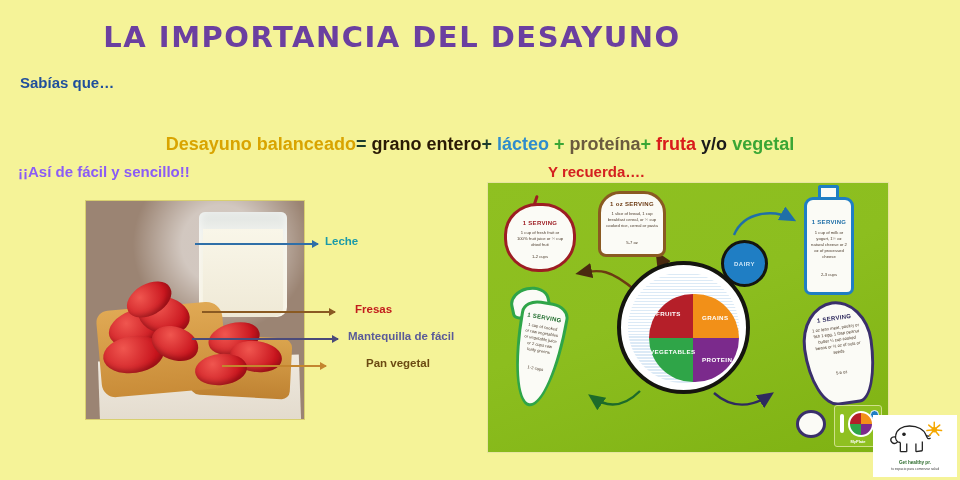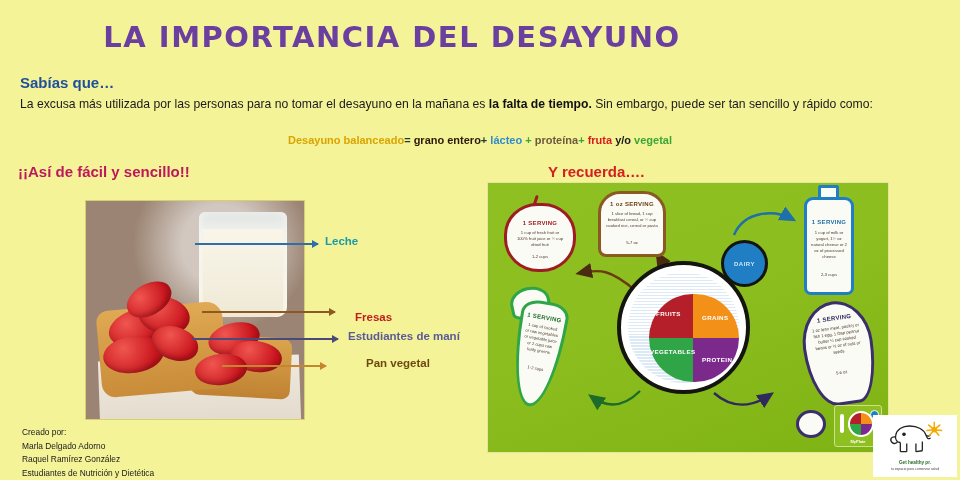--- a/index.html
+++ b/index.html
@@ -26,35 +26,35 @@
   }
   .para{
     position:absolute;left:20px;top:95px;width:925px;
     font-size:12.2px;color:#1a1a1a;line-height:1.55;
   }
   .para b{font-weight:bold;color:#111;}
 
   
   .formula{
     position:absolute;left:0;top:134px;width:960px;text-align:center;
-    font-size:11px;font-weight:bold;
+    font-size:18px;font-weight:bold;
   }
   .f-bal{color:#d9a400;}
   .f-eq{color:#1b3c2e;}
   .f-grano{color:#2a1a05;}
   .f-lac{color:#2f8ccc;}
   .f-pro{color:#6b5a3e;}
   .f-fru{color:#d91b1b;}
   .f-yo{color:#1a1a1a;}
   .f-veg{color:#3aa635;}
 
   
   .h-left{
     position:absolute;left:18px;top:163px;
-    font-size:15px;font-weight:bold;color:#be185d;
+    font-size:15px;font-weight:bold;color:#8b5cf6;
   }
   .h-right{
     position:absolute;left:508px;top:163px;
     font-size:15px;font-weight:bold;color:#d42020;margin-left:40px;
   }
 
   
   .photo{
     position:absolute;left:85px;top:200px;width:218px;height:218px;
     border:1px solid #d8cf70;
@@ -220,23 +220,20 @@
   }
 </style>
 </head>
 <body>
 
 <div class="slide">
 
   <div class="title">LA IMPORTANCIA DEL DESAYUNO</div>
 
   <div class="sabias">Sabías que…</div>
-  <div class="para">
-    <span>La excusa más utilizada por las personas para no tomar el desayuno en la mañana es </span><b>la falta de tiempo.</b><span> Sin embargo,  puede ser tan sencillo  y rápido como:</span>
-  </div>
 
   <div class="formula">
     <span class="f-bal">Desayuno balanceado</span><span class="f-eq">=</span>
     <span class="f-grano">grano entero</span><span class="f-eq">+</span>
     <span class="f-lac">lácteo</span> <span class="f-veg">+</span>
     <span class="f-pro">proteína</span><span class="f-veg">+</span>
     <span class="f-fru">fruta</span>
     <span class="f-yo">y/o</span>
     <span class="f-veg">vegetal</span>
   </div>
@@ -256,24 +253,24 @@
     <div class="pb" style="left:56%;top:56%;width:24%;height:14%;transform:rotate(-14deg);"></div>
     <div class="pb" style="left:66%;top:64%;width:24%;height:14%;transform:rotate(8deg);"></div>
     <div class="pb" style="left:50%;top:70%;width:24%;height:14%;transform:rotate(-6deg);"></div>
     <div class="pb" style="left:18%;top:38%;width:22%;height:14%;transform:rotate(-30deg);"></div>
   </div>
 
   <div class="arw" style="left:195px;top:243px;width:123px;background:#2f6fa8;color:#2f6fa8;"></div>
   <div class="lbl" style="left:325px;top:235px;color:#1b9aa8;text-align:right;">Leche</div>
 
   <div class="arw" style="left:202px;top:311px;width:133px;background:#8a5a22;color:#8a5a22;"></div>
-  <div class="lbl" style="left:355px;top:311px;color:#c21d1d;">Fresas</div>
+  <div class="lbl" style="left:355px;top:303px;color:#c21d1d;">Fresas</div>
 
   <div class="arw" style="left:192px;top:338px;width:146px;background:#4a4a7a;color:#4a4a7a;"></div>
-  <div class="lbl" style="left:348px;top:330px;color:#5a5a99;">Estudiantes de maní</div>
+  <div class="lbl" style="left:348px;top:330px;color:#5a5a99;">Mantequilla de fácil</div>
 
   <div class="arw" style="left:222px;top:365px;width:104px;background:#c4862f;color:#c4862f;"></div>
   <div class="lbl" style="left:366px;top:357px;color:#6b4a12;">Pan vegetal</div>
 
   <div class="panel">
 
     <svg class="arrows" viewBox="0 0 400 269">
       <defs>
         <marker id="ah-dark" markerWidth="7" markerHeight="7" refX="5" refY="3.2" orient="auto">
           <path d="M0,0 L7,3.2 L0,6.4 Z" fill="#4a2a10"></path>
@@ -368,20 +365,14 @@
         <path d="M63,16 L63,8 M63,16 L57,11 M63,16 L69,11 M63,16 L55,17 M63,16 L71,17 M63,16 L58,22 M63,16 L68,22"></path>
       </g>
       <circle cx="63" cy="16" r="3" fill="#f5a800"></circle>
     </svg>
     <div class="eleph-txt">
       <span>Get healthy pr.</span>
       <small>tu espacio para comenzar salud</small>
     </div>
   </div>
 
-  <div class="credits">
-    <div>Creado por:</div>
-    <div>Marla Delgado Adorno</div>
-    <div>Raquel Ramírez González</div>
-    <div>Estudiantes de Nutrición y Dietética</div>
-  </div>
 
 </div>
 
 </body></html>

